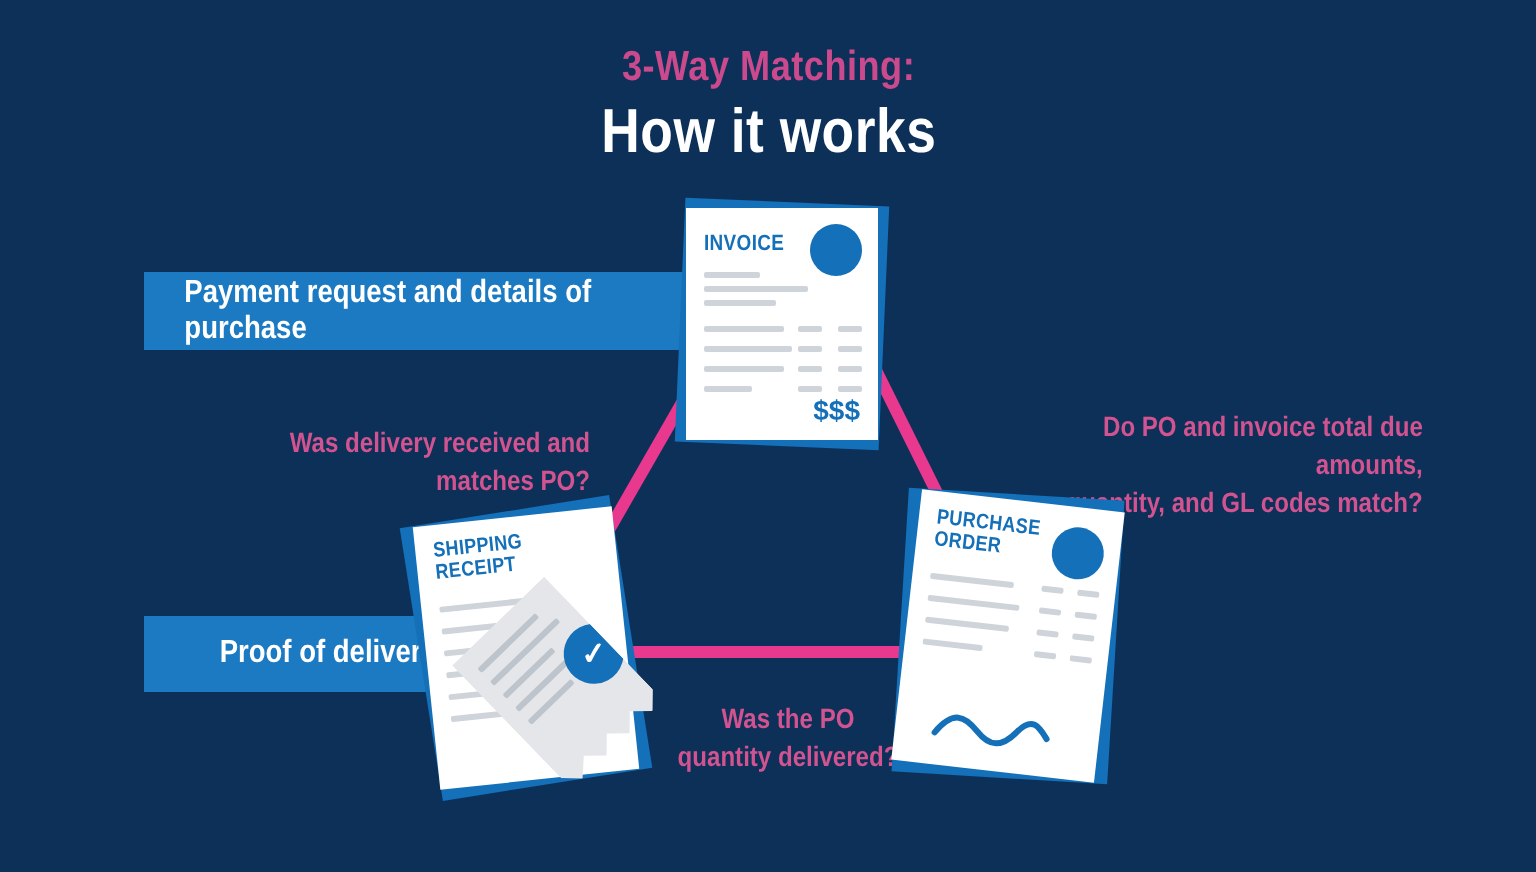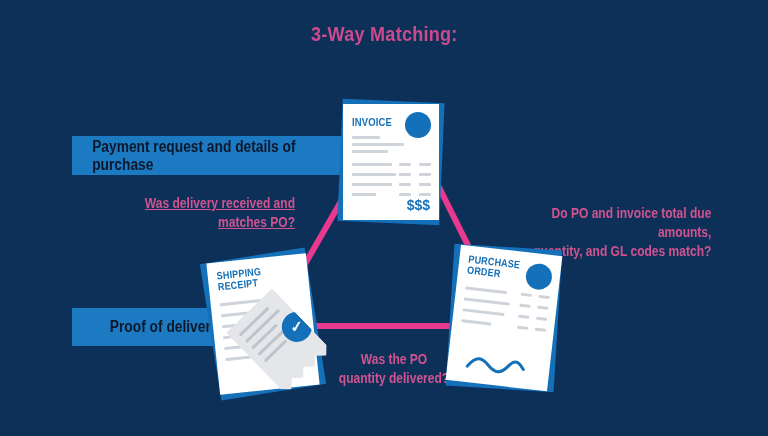--- a/index.html
+++ b/index.html
@@ -23,28 +23,28 @@
 
   
   .header{position:absolute;top:22px;left:0;width:768px;text-align:center;z-index:4;}
   .kicker{font-size:21px;font-weight:700;color:var(--title-pink);letter-spacing:.3px;}
   .main-title{font-size:31px;font-weight:700;color:#fff;margin-top:2px;letter-spacing:.3px;}
 
   
   svg.lines{position:absolute;left:0;top:0;z-index:1;}
 
   
-  .banner{position:absolute;background:var(--banner-blue);color:#0f172a;display:flex;align-items:center;justify-content:center;z-index:2;font-weight:700;}
+  .banner{position:absolute;background:var(--banner-blue);color:#ffffff;display:flex;align-items:center;justify-content:center;z-index:2;font-weight:700;}
   .banner-payment{left:72px;top:136px;width:288px;height:39px;font-size:16px;}
   .banner-proof{left:72px;top:308px;width:185px;height:38px;font-size:16px;}
   .banner-order{left:542px;top:302px;width:148px;height:52px;font-size:16px;flex-direction:column;line-height:1.25;padding-left:14px;}
 
   
   .question{position:absolute;color:var(--text-pink);font-weight:700;font-size:14px;line-height:1.35;z-index:3;}
-  .q-left{left:95px;top:194px;width:200px;text-align:right;text-decoration:underline;}
+  .q-left{left:95px;top:212px;width:200px;text-align:right;}
   .q-right{left:505px;top:204px;width:240px;text-align:right;}
   .q-bottom{left:314px;top:350px;width:160px;text-align:center;}
   .question span{display:block;}
 
   
   .doc{position:absolute;z-index:5;}
   .backing{position:absolute;inset:-3px;background:var(--document-blue);}
   .paper{position:absolute;inset:0;background:#fff;padding:8px 8px 7px 9px;}
   .doc-title{color:var(--document-blue);font-weight:700;line-height:1.02;letter-spacing:.2px;}
   .circle{position:absolute;border-radius:50%;background:var(--document-blue);}
@@ -73,20 +73,21 @@
   .doc-purchase .circle{right:8px;top:10px;width:26px;height:26px;}
   .squiggle{position:absolute;left:16px;bottom:8px;}
 </style>
 </head>
 <body>
 
 <div class="stage">
 
   <div class="header">
     <div class="kicker"><span class="condensed">3-Way Matching:</span></div>
+    <div class="main-title"><span class="condensed">How it works</span></div>
   </div>
 
   <svg class="lines" width="768" height="436">
     <line x1="363" y1="163" x2="266" y2="332" stroke="#e8398f" stroke-width="6"></line>
     <line x1="427" y1="163" x2="514" y2="338" stroke="#e8398f" stroke-width="6"></line>
     <line x1="288" y1="326" x2="500" y2="326" stroke="#e8398f" stroke-width="6"></line>
   </svg>
 
   <div class="banner banner-payment">
     <span class="condensed">Payment request and details of purchase</span>

